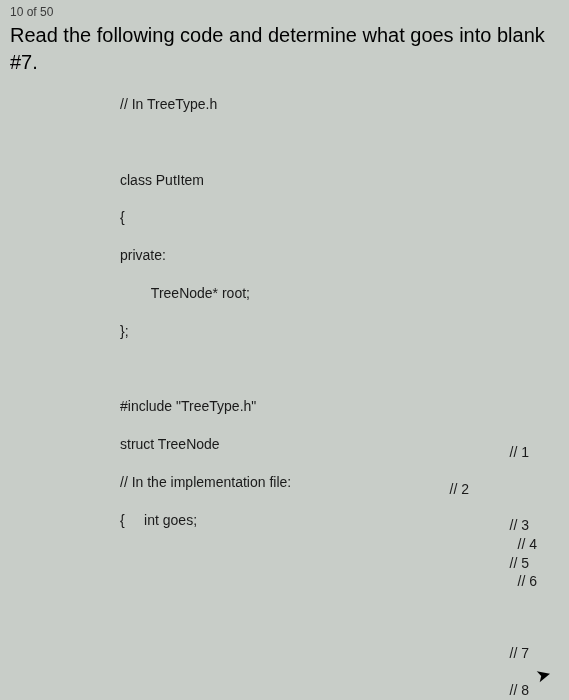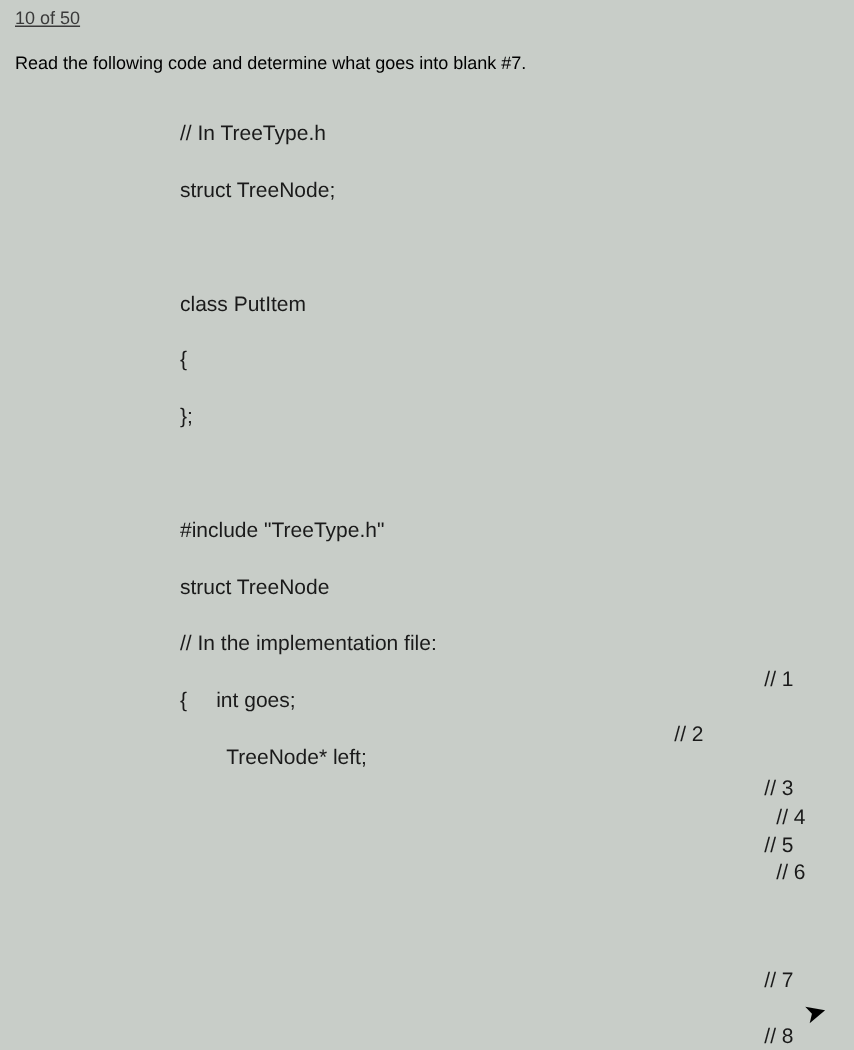--- a/index.html
+++ b/index.html
@@ -13,27 +13,25 @@
     }
     .page {
       padding: 4px 10px;
       font-size: 14px;
       line-height: 1.35;
       color: #1a1a1a;
     }
     .topfrag {
       font-size: 12px;
       color: #3a3a3a;
-      margin-bottom: 14px;
-      text-decoration: underline;
+      margin-bottom: 2px;
     }
     .question {
-      font-size: 12px;
+      font-size: 20px;
       color: #000;
-      margin-bottom: 10px;
     }
     .code {
       font-family: Arial, sans-serif;
       font-size: 14px;
       color: #1a1a1a;
       white-space: pre;
       margin-left: 110px;
     }
     .code .line { white-space: pre; }
     .ann {
@@ -54,31 +52,31 @@
   </style>
 </head>
 <body>
 
 <div class="page">
   <div class="topfrag">10 of 50</div>
   <div class="question">Read the following code and determine what goes into blank #7.</div>
 
   <div class="code">
 <div class="line">// In TreeType.h</div>
-<div class="line">struct TreeNode;</div>
 <div class="line">&nbsp;</div>
 <div class="line">class PutItem</div>
 <div class="line">{</div>
+<div class="line">private:</div>
+<div class="line">        TreeNode* root;</div>
 <div class="line">};</div>
 <div class="line">&nbsp;</div>
 <div class="line">#include "TreeType.h"</div>
 <div class="line">struct TreeNode</div>
 <div class="line">// In the implementation file:</div>
 <div class="line">{     int goes;</div>
-<div class="line">        TreeNode* left;</div>
 
 
 
 
 
 
 
 
 
 

